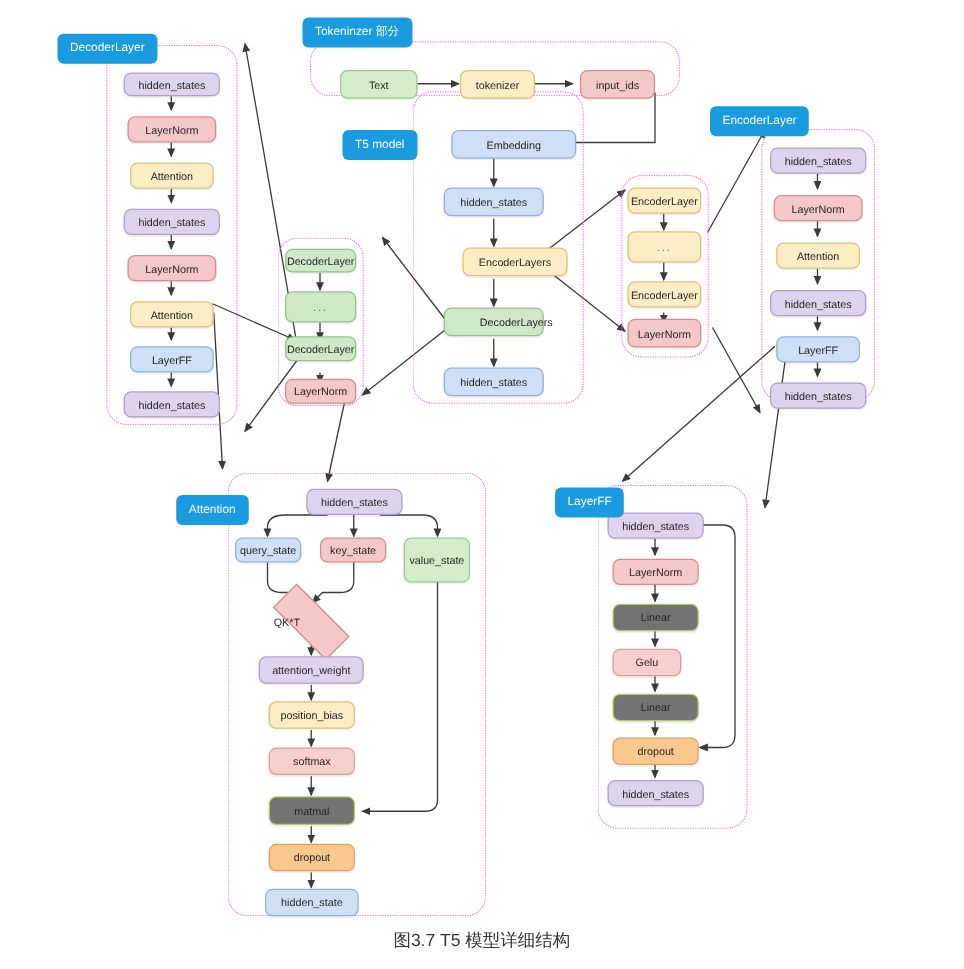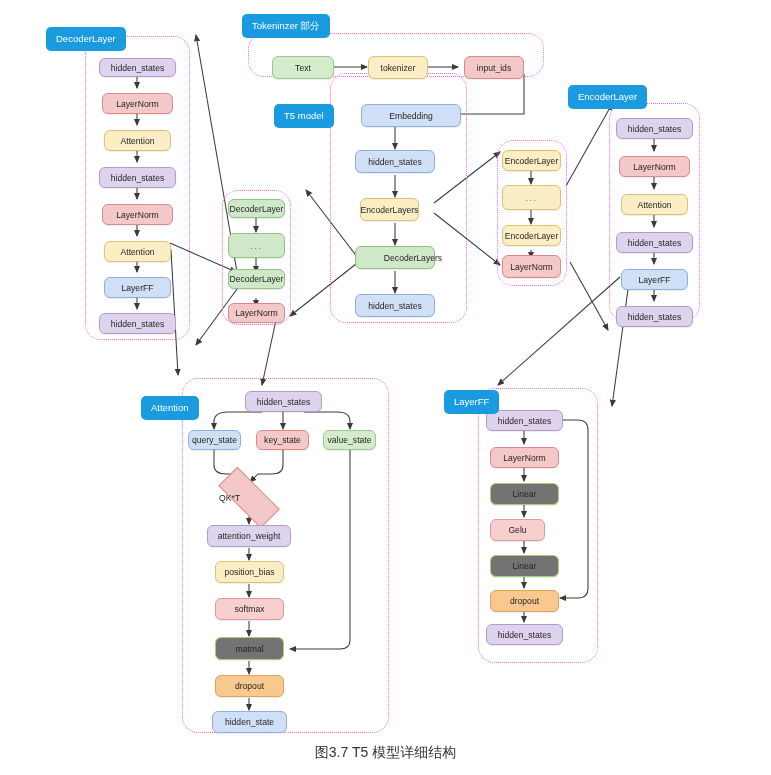--- a/index.html
+++ b/index.html
@@ -211,21 +211,21 @@
   <div class="node n-yellow" style="left:104px;top:241px;width:67px;height:21px;">Attention</div>
   <div class="node n-blue" style="left:104px;top:277px;width:67px;height:21px;">LayerFF</div>
   <div class="node n-purple" style="left:99px;top:313px;width:77px;height:21px;">hidden_states</div>
 
   <div class="node n-greenlite" style="left:272px;top:56px;width:62px;height:23px;">Text</div>
   <div class="node n-yellow" style="left:368px;top:56px;width:60px;height:23px;">tokenizer</div>
   <div class="node n-red" style="left:464px;top:56px;width:60px;height:23px;">input_ids</div>
 
   <div class="node n-blue" style="left:361px;top:104px;width:100px;height:23px;">Embedding</div>
   <div class="node n-blue" style="left:355px;top:150px;width:80px;height:23px;">hidden_states</div>
-  <div class="node n-yellow" style="left:360px;top:198px;width:59px;height:23px;">EncoderLayers</div>
+  <div class="node n-yellow" style="left:370px;top:198px;width:84px;height:23px;">EncoderLayers</div>
   <div class="node n-green" style="left:355px;top:246px;width:80px;height:23px;padding-left:36px;">DecoderLayers</div>
   <div class="node n-blue" style="left:355px;top:294px;width:80px;height:23px;">hidden_states</div>
 
   <div class="node n-green" style="left:228px;top:199px;width:57px;height:19px;">DecoderLayer</div>
   <div class="node n-green ellipsis" style="left:228px;top:233px;width:57px;height:25px;">...</div>
   <div class="node n-green" style="left:228px;top:269px;width:57px;height:20px;">DecoderLayer</div>
   <div class="node n-red" style="left:228px;top:303px;width:57px;height:20px;">LayerNorm</div>
 
   <div class="node n-yellow" style="left:502px;top:150px;width:59px;height:21px;">EncoderLayer</div>
   <div class="node n-yellow ellipsis" style="left:502px;top:185px;width:59px;height:25px;">...</div>
@@ -235,21 +235,21 @@
   <div class="node n-purple" style="left:616px;top:118px;width:77px;height:21px;">hidden_states</div>
   <div class="node n-red" style="left:619px;top:156px;width:71px;height:21px;">LayerNorm</div>
   <div class="node n-yellow" style="left:621px;top:194px;width:67px;height:21px;">Attention</div>
   <div class="node n-purple" style="left:616px;top:232px;width:77px;height:21px;">hidden_states</div>
   <div class="node n-blue" style="left:621px;top:269px;width:67px;height:21px;">LayerFF</div>
   <div class="node n-purple" style="left:616px;top:306px;width:77px;height:21px;">hidden_states</div>
 
   <div class="node n-purple" style="left:245px;top:391px;width:77px;height:21px;">hidden_states</div>
   <div class="node n-blue" style="left:188px;top:430px;width:53px;height:20px;">query_state</div>
   <div class="node n-red" style="left:256px;top:430px;width:53px;height:20px;">key_state</div>
-  <div class="node n-greenlite" style="left:323px;top:430px;width:53px;height:20px;">value_state</div>
+  <div class="node n-greenlite" style="left:323px;top:430px;width:53px;height:36px;">value_state</div>
 
   <div class="diamond" style="left:219px;top:484px;width:60px;height:27px;">
     <span class="dshape"></span>
     <span class="dlabel">QK*T</span>
   </div>
 
   <div class="node n-purple" style="left:207px;top:525px;width:84px;height:22px;">attention_weight</div>
   <div class="node n-yellow" style="left:215px;top:561px;width:69px;height:22px;">position_bias</div>
   <div class="node n-pink" style="left:215px;top:598px;width:69px;height:22px;">softmax</div>
   <div class="node n-lgreen" style="left:215px;top:637px;width:69px;height:23px;">matmal</div>

